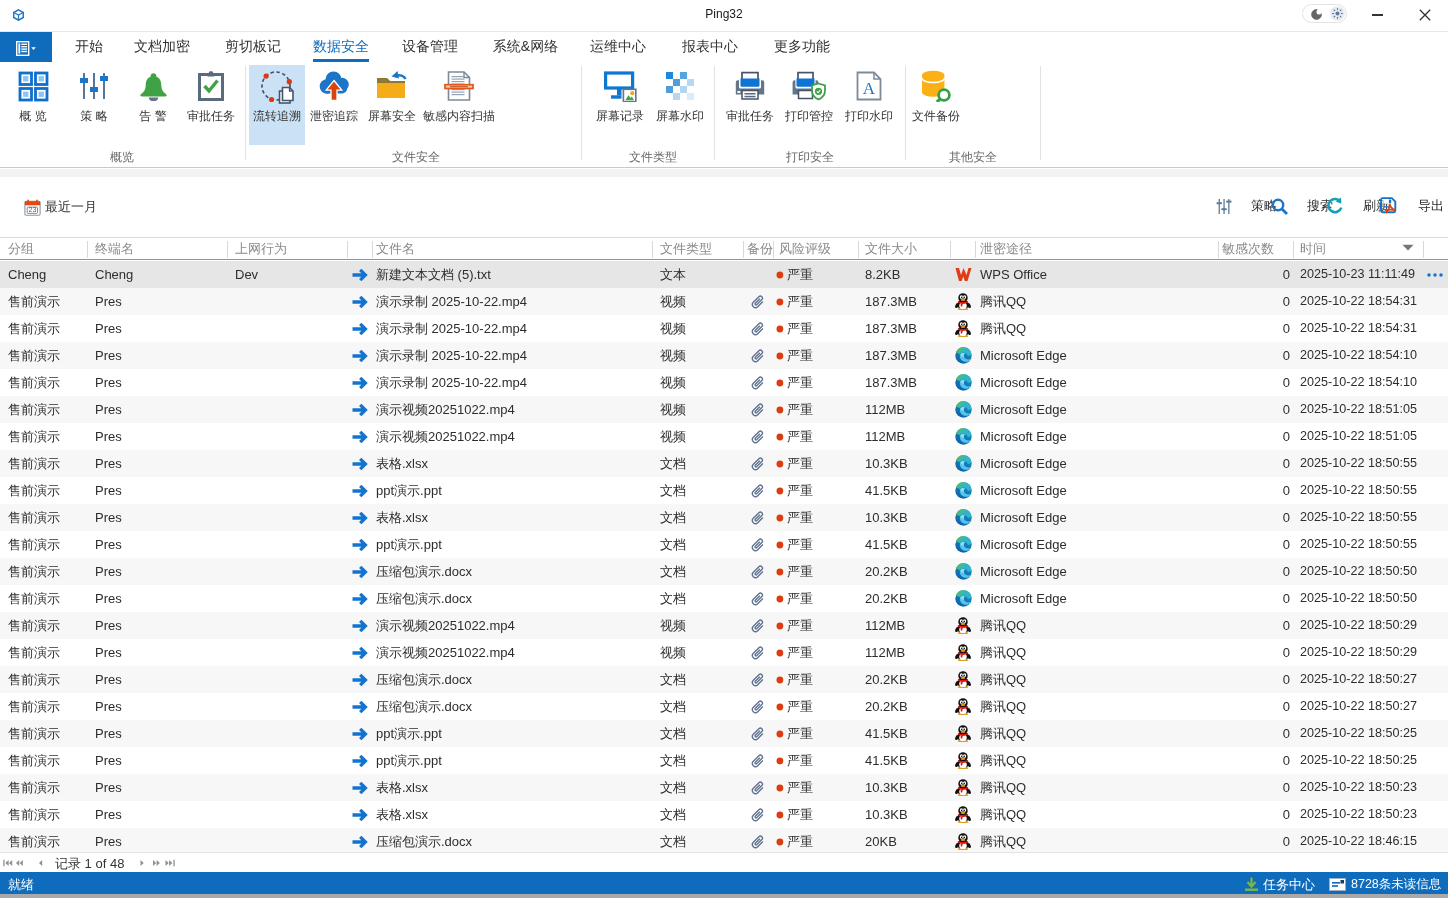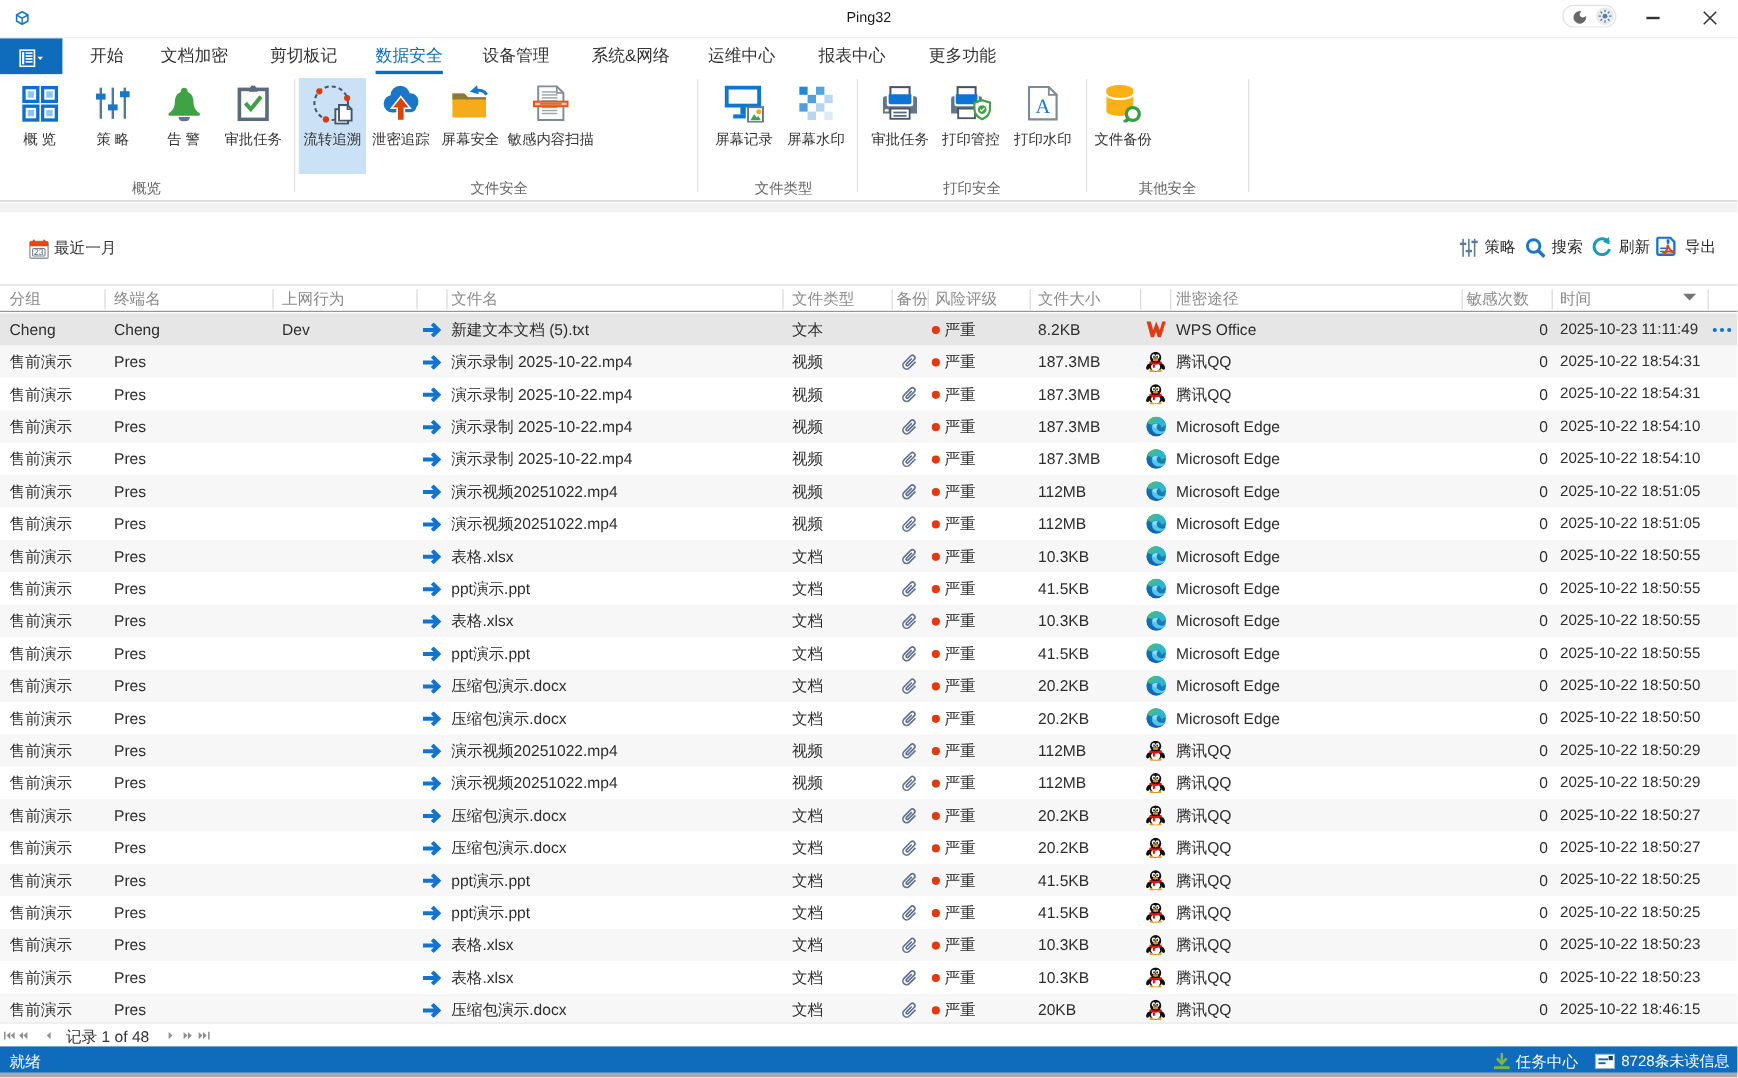--- a/index.html
+++ b/index.html
@@ -21,21 +21,21 @@
 .ritem { position:absolute; top:3px; height:80px; text-align:center; }
 .ritem.sel { background:#cbe2f6; }
 .ricon { height:34px; margin-top:4px; display:flex; align-items:center; justify-content:center; }
 .rlbl { font-size:12px; color:#333; margin-top:5px; }
 .rsep { position:absolute; top:4px; height:94px; width:1px; background:#e2e2e2; }
 .rgrp { position:absolute; top:87px; font-size:12px; color:#666; text-align:center; width:120px; margin-left:-60px; }
 #strip { position:absolute; left:0; top:169px; width:1448px; height:8px; background:#f2f2f3; }
 
 #toolbar { position:absolute; left:0; top:180px; width:1448px; height:56px; background:#fff; }
 .tbl-left { position:absolute; left:24px; top:18px; display:flex; align-items:center; gap:4px; font-size:13px; color:#333; }
-.tbtn { position:absolute; top:17px; display:flex; align-items:center; gap:5px; font-size:13px; color:#2b2b2b; }
+.tbtn { position:absolute; top:17px; display:flex; align-items:center; gap:19px; font-size:13px; color:#2b2b2b; }
 
 #thead { position:absolute; left:0; top:237px; width:1448px; height:23px; border-top:1px solid #dadada; border-bottom:1px solid #949494; background:#fff; }
 .hc { position:absolute; top:0; height:22px; line-height:22px; font-size:13px; color:#8a8a8a; }
 .hsep { position:absolute; top:3px; height:17px; width:1px; background:#d9d9d9; }
 #rows { position:absolute; left:0; top:261px; width:1448px; height:591px; overflow:hidden; }
 .row { position:absolute; left:0; width:1448px; height:27px; }
 .row > div { position:absolute; top:0; height:27px; line-height:27px; font-size:13px; color:#2d2d2d; white-space:nowrap; }
 .cico { display:flex; align-items:center; height:27px; }
 
 #pager { position:absolute; left:0; top:852px; width:1448px; height:20px; background:#fff; border-top:1px solid #e4e4e4; }

